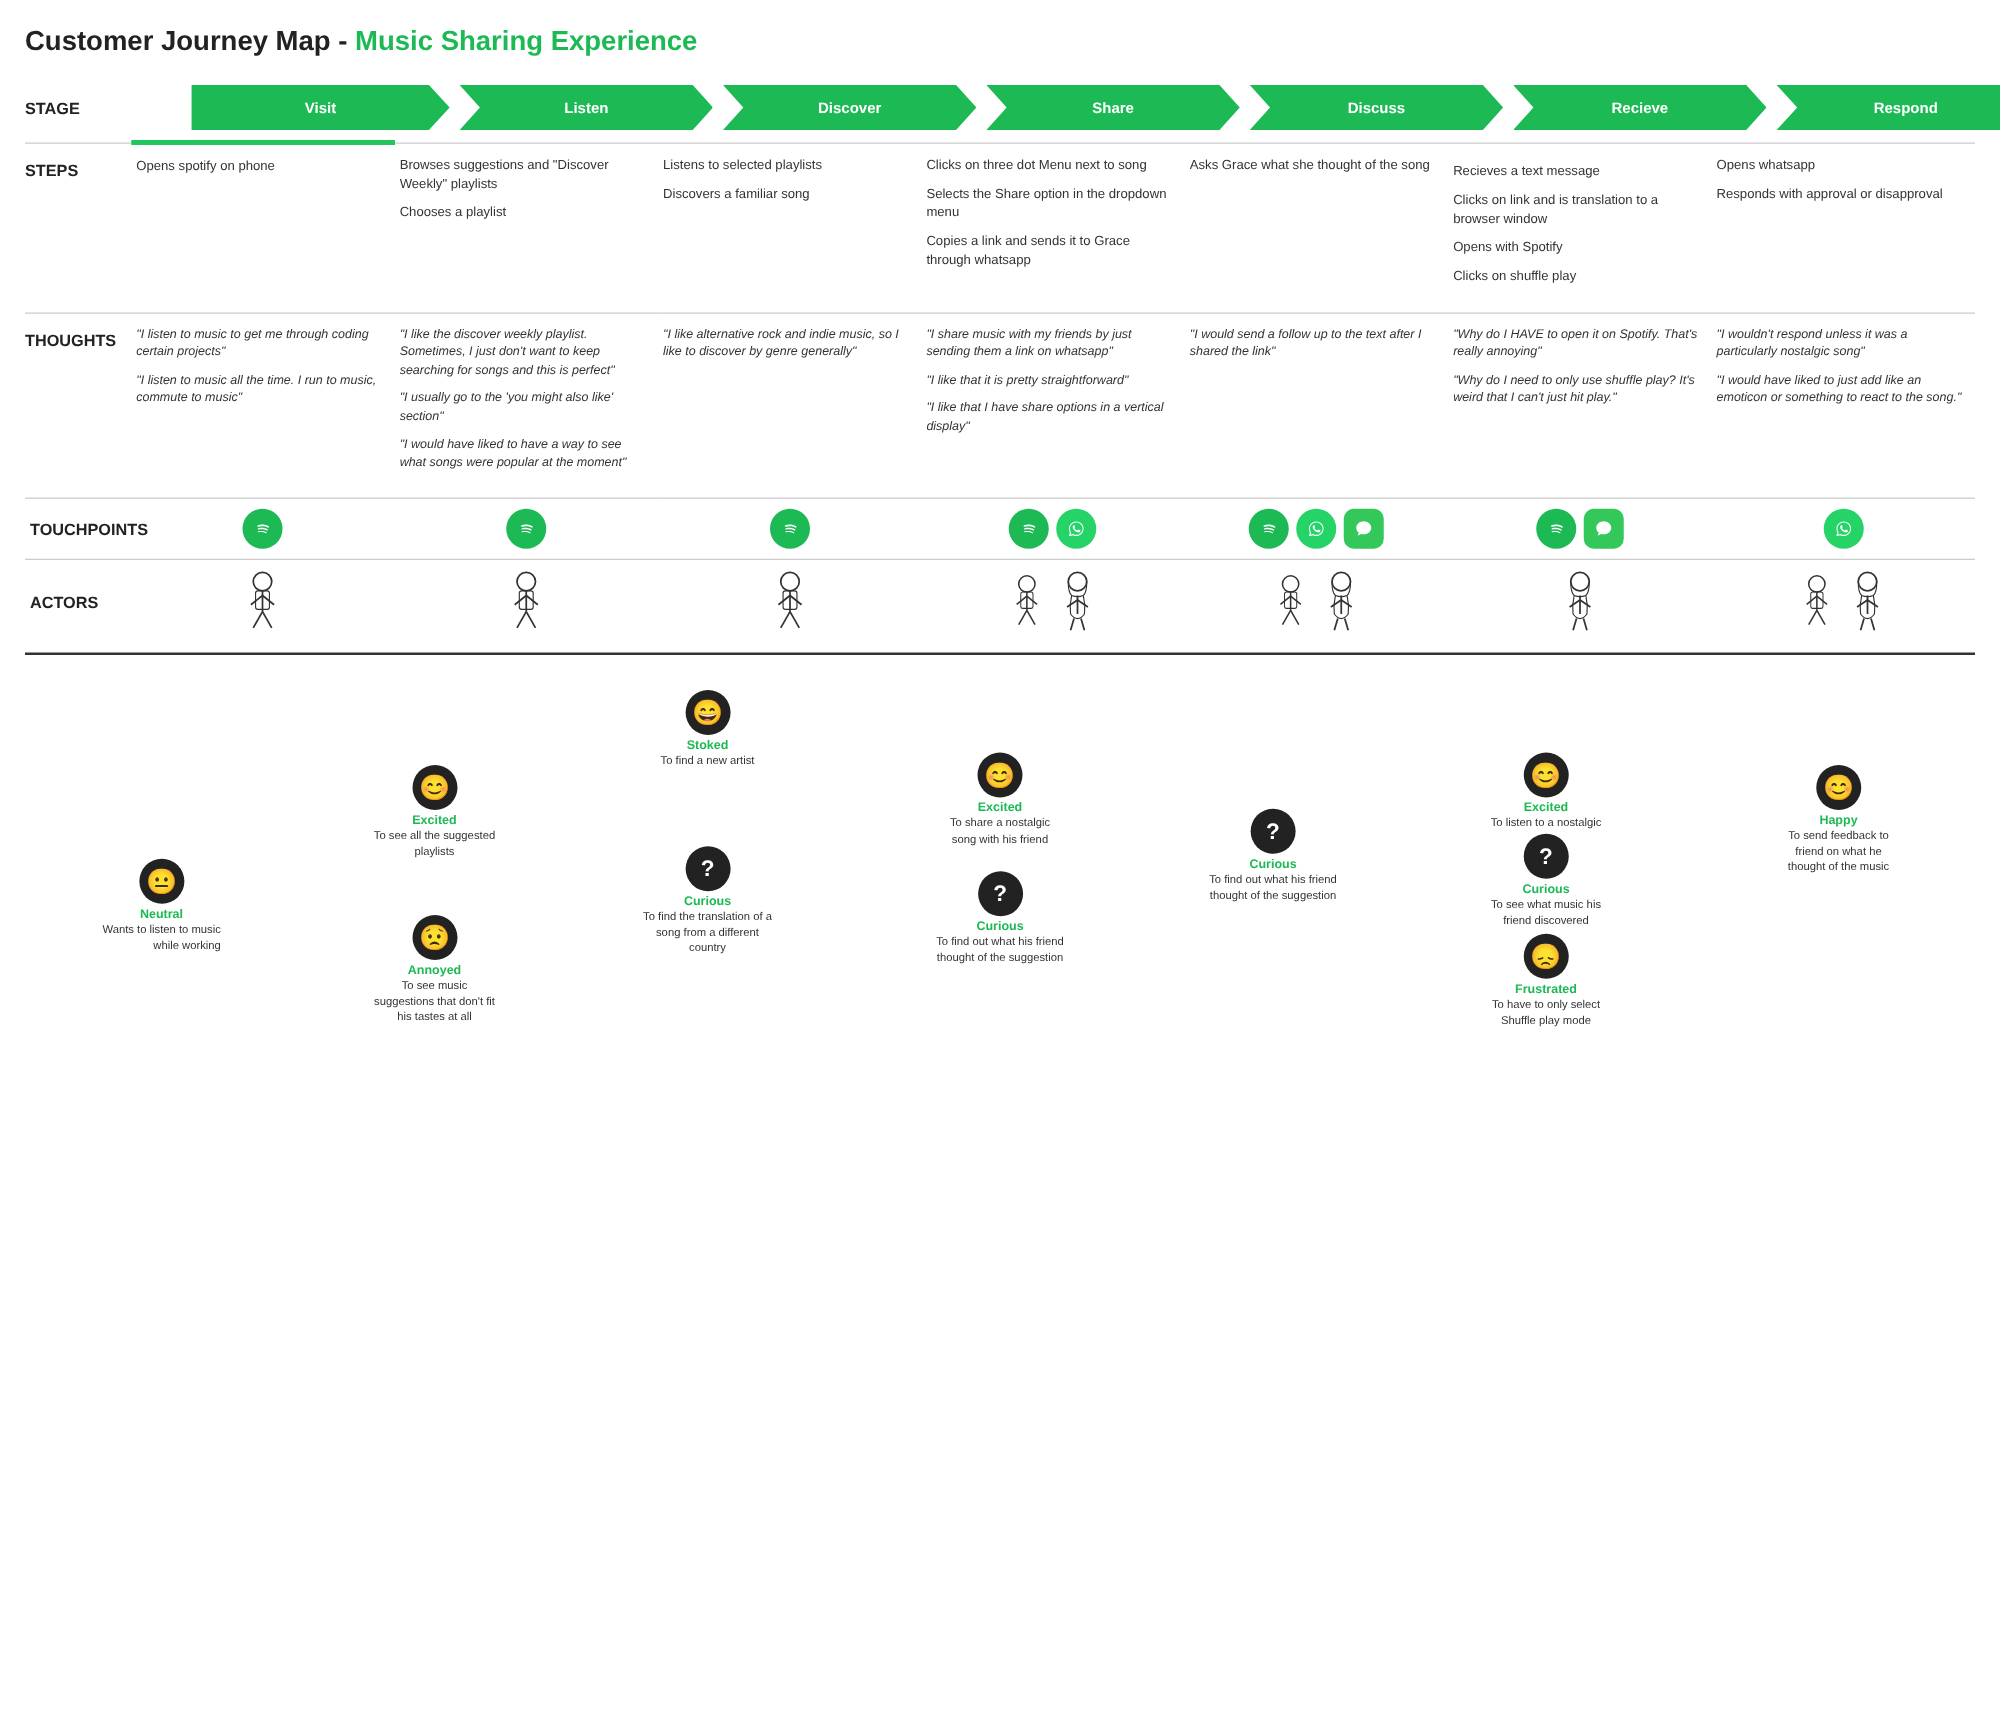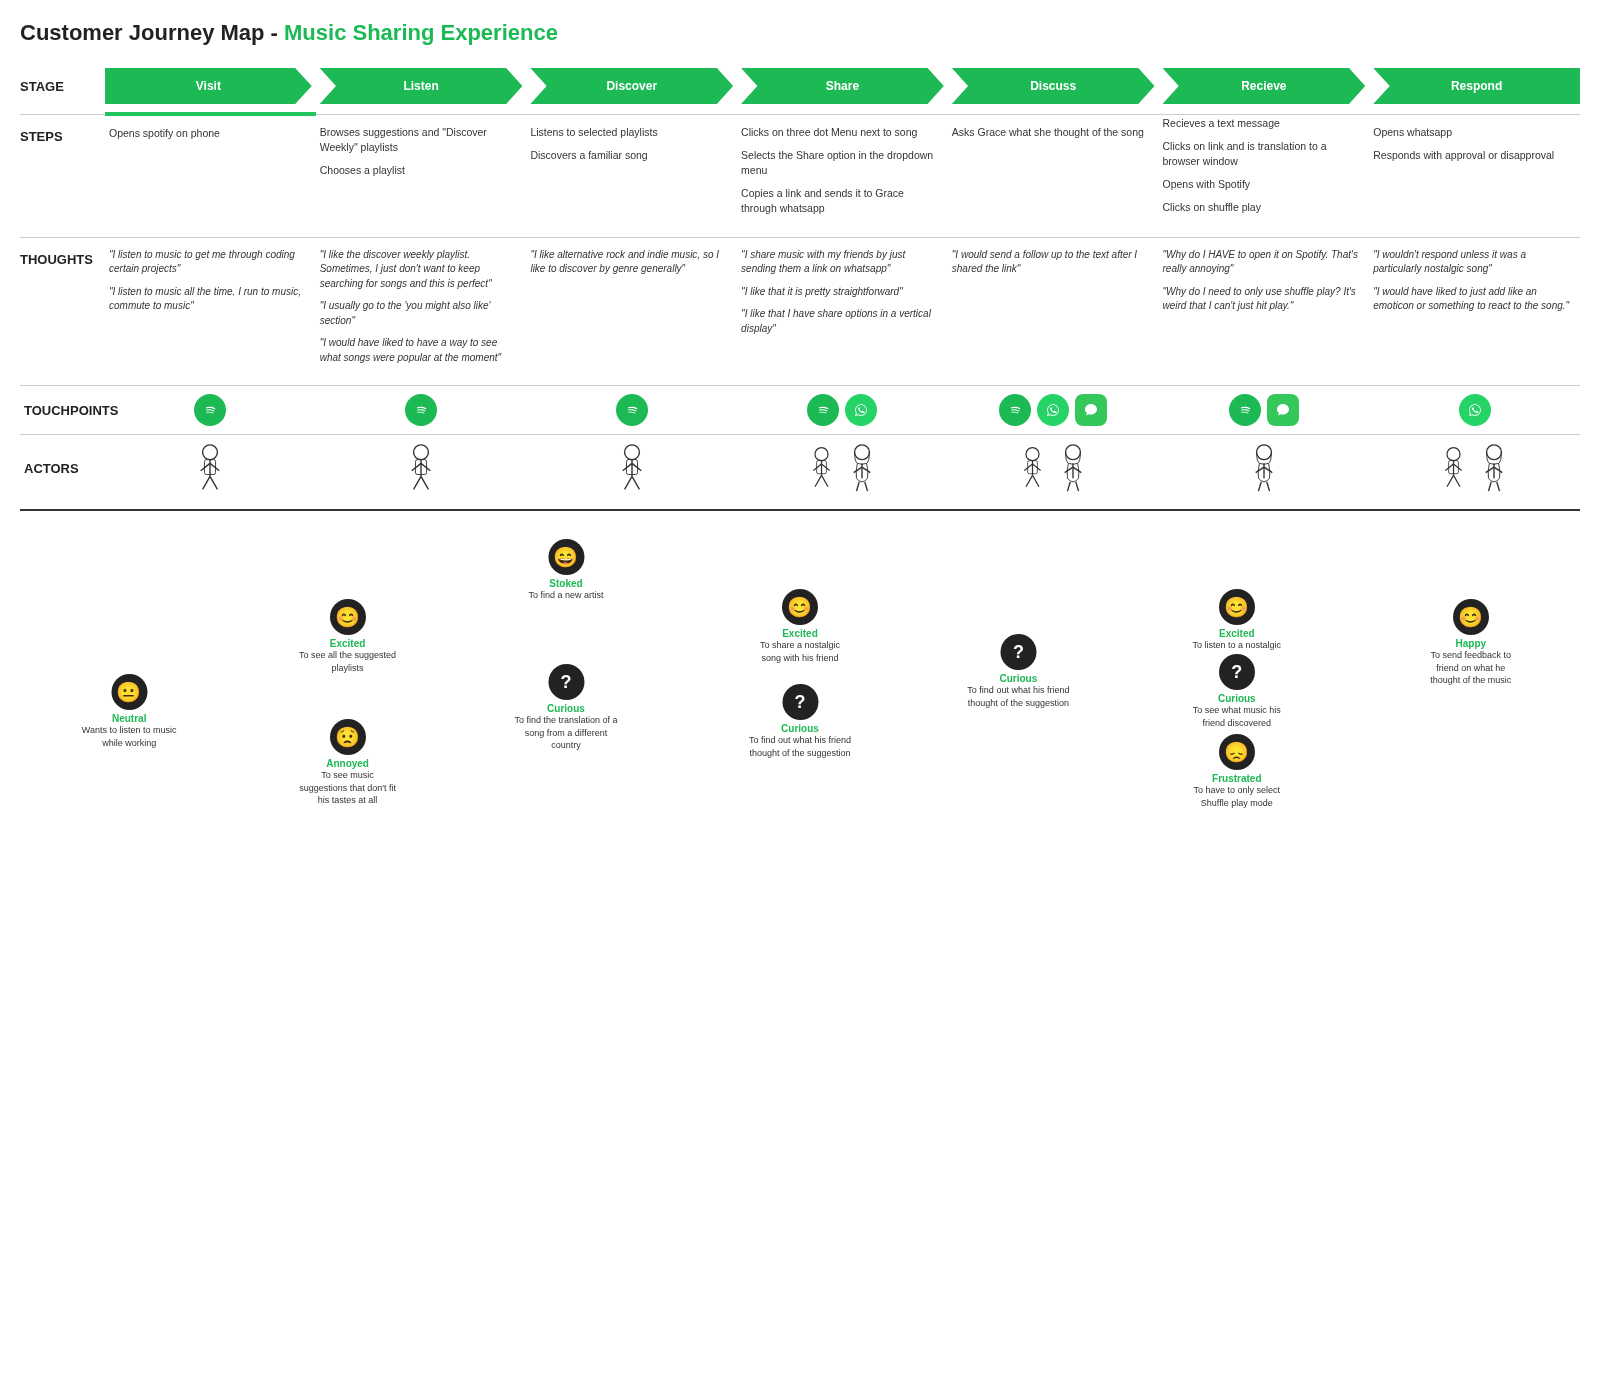--- a/index.html
+++ b/index.html
@@ -19,20 +19,21 @@
       justify-content: center;
       background: #1DB954;
       color: #fff;
       font-weight: bold;
       font-size: 12px;
       height: 36px;
       width: 100%;
       position: relative;
       clip-path: polygon(0% 0%, 92% 0%, 100% 50%, 92% 100%, 0% 100%, 8% 50%);
       min-width: 120px;
+      margin-left: 48px;
     }
     .arrow-shape.first {
       clip-path: polygon(0% 0%, 92% 0%, 100% 50%, 92% 100%, 0% 100%);
     }
     .arrow-shape.last {
       clip-path: polygon(0% 0%, 100% 0%, 100% 100%, 0% 100%, 8% 50%);
     }
     .touchpoint-icons {
       display: flex;
       gap: 6px;
@@ -177,21 +178,21 @@
     <td style="border-top:1px solid #ccc;padding:10px 8px 12px 4px;vertical-align:top;">
       <div class="step-item">Clicks on three dot Menu next to song</div>
       <div class="step-item">Selects the Share option in the dropdown menu</div>
       <div class="step-item">Copies a link and sends it to Grace through whatsapp</div>
     </td>
 
     <td style="border-top:1px solid #ccc;padding:10px 8px 12px 4px;vertical-align:top;">
       <div class="step-item">Asks Grace what she thought of the song</div>
     </td>
 
-    <td style="border-top:1px solid #ccc;padding:1px 8px 12px 4px;vertical-align:top;">
+    <td style="border-top:1px solid #ccc;padding:15px 8px 12px 4px;vertical-align:top;">
       <div class="step-item">Recieves a text message</div>
       <div class="step-item">Clicks on link and is translation to a browser window</div>
       <div class="step-item">Opens with Spotify</div>
       <div class="step-item">Clicks on shuffle play</div>
     </td>
 
     <td style="border-top:1px solid #ccc;padding:10px 8px 12px 4px;vertical-align:top;">
       <div class="step-item">Opens whatsapp</div>
       <div class="step-item">Responds with approval or disapproval</div>
     </td>
@@ -482,21 +483,21 @@
   <div style="flex:1;position:relative;height:300px;">
 
     <svg style="position:absolute;top:0;left:0;width:100%;height:100%;overflow:visible;pointer-events:none;">
 
       <polyline points="7%,185, 21%,115, 35%,55, 50%,105, 64%,145, 78%,105, 93%,115" fill="none" stroke="#1DB954" stroke-width="2.5" stroke-linejoin="round"></polyline>
     </svg>
 
     <div style="position:absolute;left:7%;top:155px;transform:translateX(-50%);display:flex;flex-direction:column;align-items:center;text-align:center;">
       <div style="width:36px;height:36px;border-radius:50%;background:#222;display:flex;align-items:center;justify-content:center;font-size:20px;">😐</div>
       <div style="color:#1DB954;font-weight:bold;font-size:10px;margin-top:3px;">Neutral</div>
-      <div style="font-size:9px;color:#333;line-height:1.4;max-width:95px;">Wants to listen to music while working</div>
+      <div style="font-size:9px;color:#333;line-height:1.4;max-width:95px;text-align:right;">Wants to listen to music while working</div>
     </div>
 
     <div style="position:absolute;left:21%;top:80px;transform:translateX(-50%);display:flex;flex-direction:column;align-items:center;text-align:center;">
       <div style="width:36px;height:36px;border-radius:50%;background:#222;display:flex;align-items:center;justify-content:center;font-size:20px;">😊</div>
       <div style="color:#1DB954;font-weight:bold;font-size:10px;margin-top:3px;">Excited</div>
       <div style="font-size:9px;color:#333;line-height:1.4;max-width:100px;">To see all the suggested playlists</div>
     </div>
     <div style="position:absolute;left:21%;top:200px;transform:translateX(-50%);display:flex;flex-direction:column;align-items:center;text-align:center;">
       <div style="width:36px;height:36px;border-radius:50%;background:#222;display:flex;align-items:center;justify-content:center;font-size:20px;">😟</div>
       <div style="color:#1DB954;font-weight:bold;font-size:10px;margin-top:3px;">Annoyed</div>

